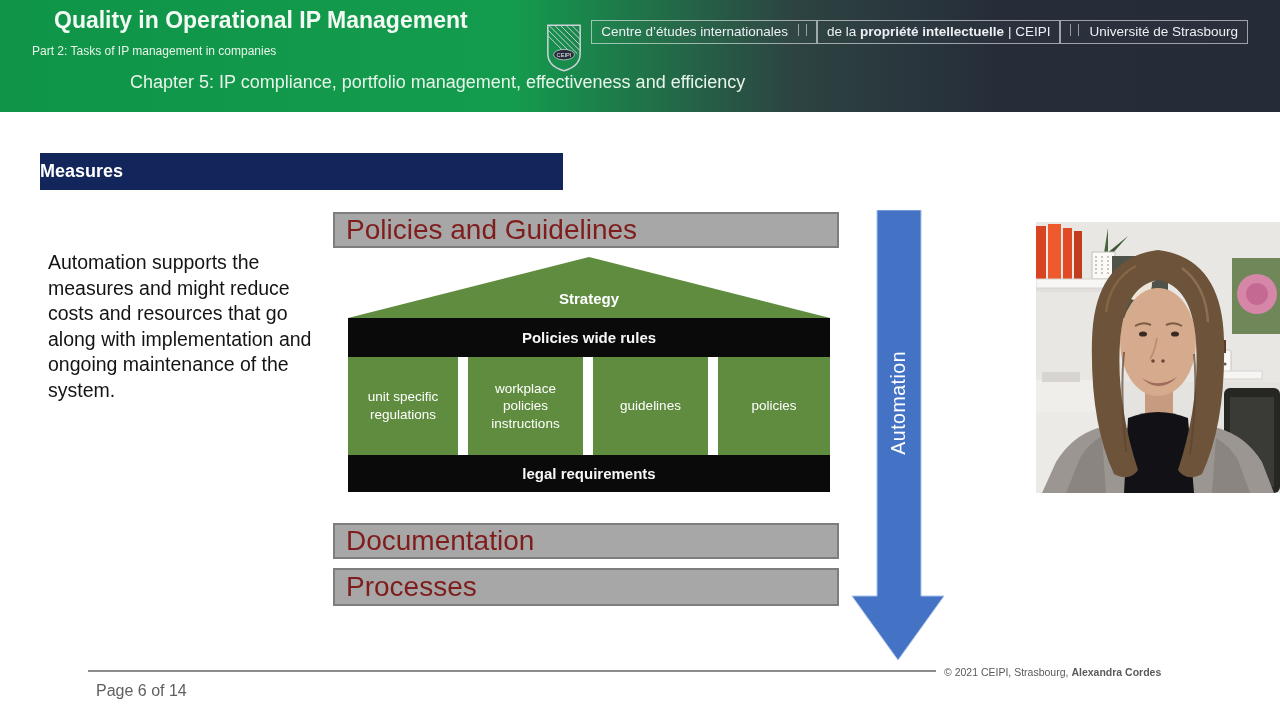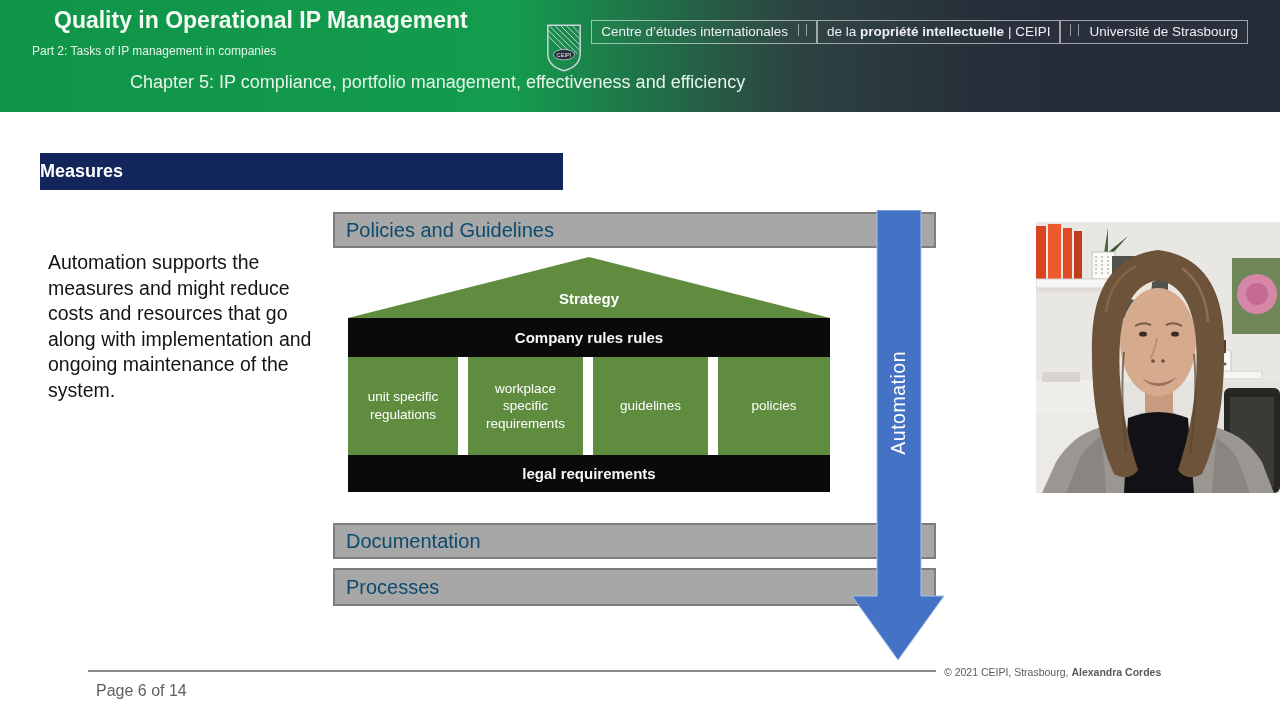--- a/index.html
+++ b/index.html
@@ -33,22 +33,22 @@
   .measures{
     position:absolute;left:40px;top:153px;width:523px;height:37px;background:#13265c;
     color:#ffffff;font-size:18px;font-weight:bold;display:flex;align-items:center;
     box-sizing:border-box;
   }
   
   .body-text{position:absolute;left:48px;top:250px;width:268px;font-size:19.5px;line-height:25.6px;color:#141414;}
   .body-text p{margin:0 0 26px 0;}
   
   .gray-bar{
-    position:absolute;left:333px;width:603px;background:#a7a7a7;border:2px solid #7d7d7d;
-    box-sizing:border-box;color:#0c4a6e;font-size:20px;display:flex;align-items:center;
+    position:absolute;left:333px;width:506px;background:#a7a7a7;border:2px solid #7d7d7d;
+    box-sizing:border-box;color:#7f1d1d;font-size:28px;display:flex;align-items:center;
     padding-left:11px;
   }
   .bar-policies{top:212px;height:36px;}
   .bar-doc{top:523px;height:36px;}
   .bar-proc{top:568px;height:38px;}
   .bar-comm{top:615px;height:40px;}
   .roof{
     position:absolute;left:348px;top:257px;width:482px;height:61px;background:#5f8c3f;
     clip-path:polygon(50% 0,100% 100%,0 100%);
   }
@@ -127,25 +127,25 @@
 
   <div class="body-text">
     <p>Automation supports the measures and might reduce costs and resources that go along with implementation and ongoing maintenance of the system.</p>
   </div>
 
   <div class="gray-bar bar-policies">Policies and Guidelines</div>
 
   <div class="roof"></div>
   <div class="strategy-label">Strategy</div>
 
-  <div class="black-bar black-rules">Company rules rules</div>
+  <div class="black-bar black-rules">Policies wide rules</div>
 
   <div class="cols">
     <div class="col col1">unit specific regulations</div>
-    <div class="col col2">workplace specific requirements</div>
+    <div class="col col2">workplace policies instructions</div>
     <div class="col col3">guidelines</div>
     <div class="col col4">policies</div>
   </div>
 
   <div class="black-bar black-legal">legal requirements</div>
 
   <div class="gray-bar bar-doc">Documentation</div>
   <div class="gray-bar bar-proc">Processes</div>
 
   <svg class="arrow-svg" width="96" height="452" viewBox="0 0 96 452">

